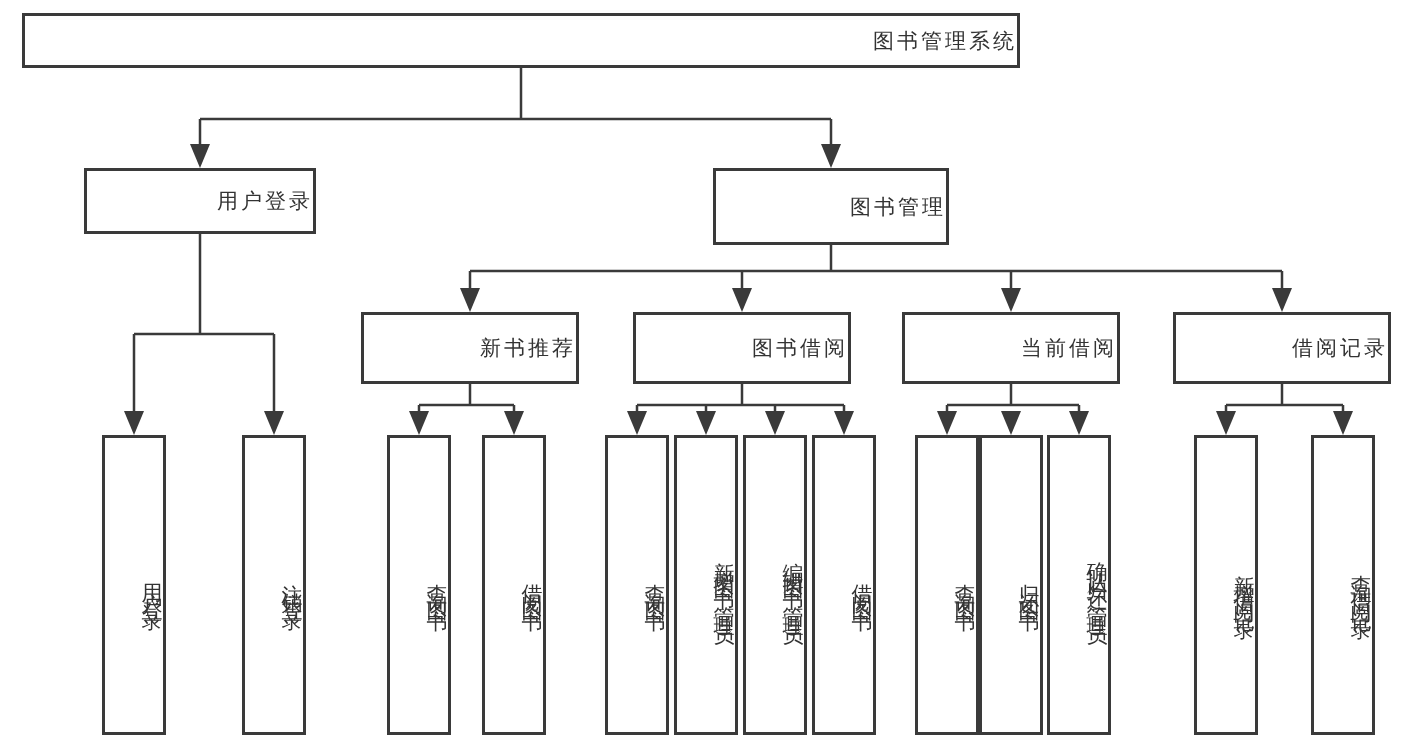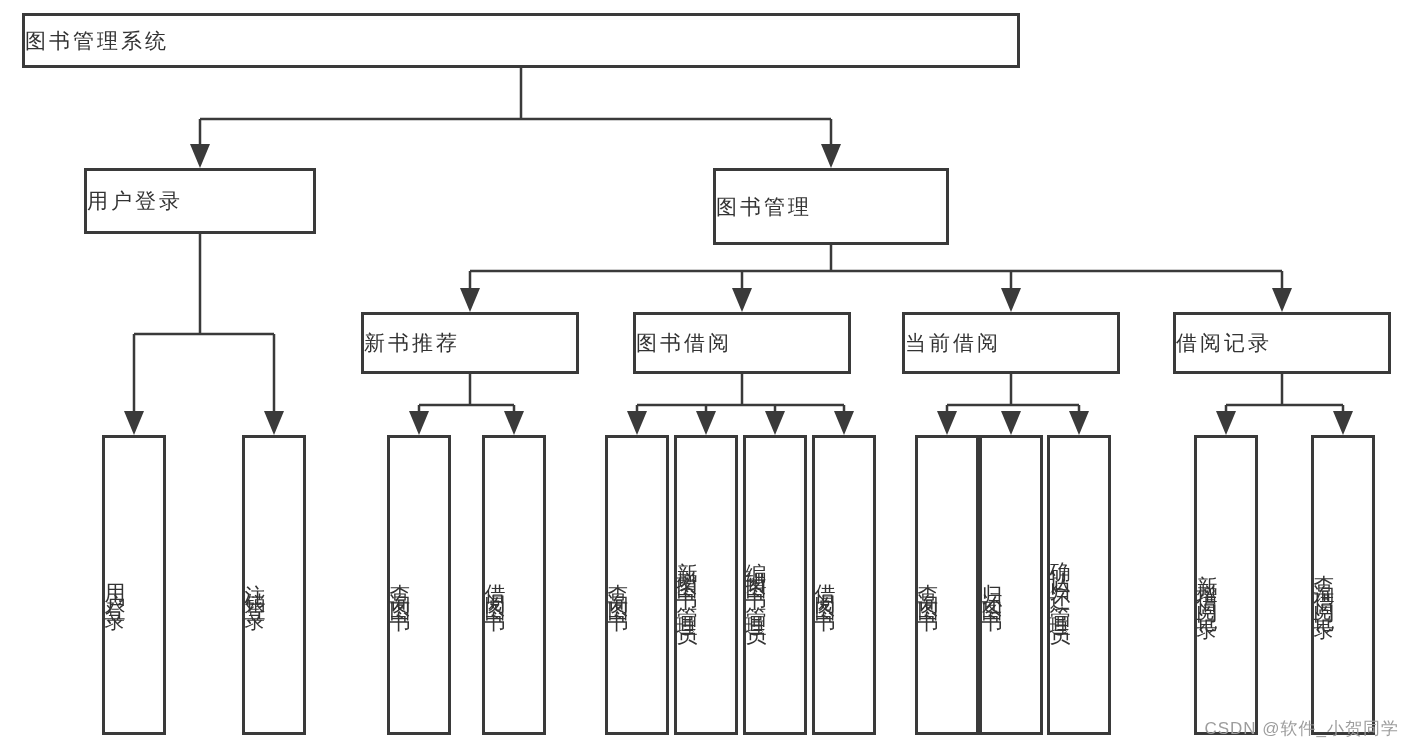--- a/index.html
+++ b/index.html
@@ -21,32 +21,32 @@
     width: 1405px;
     height: 747px;
   }
   .box {
     position: absolute;
     box-sizing: border-box;
     border: 3px solid #3a3a3a;
     background: #ffffff;
     display: flex;
     align-items: center;
-    justify-content: flex-start;
+    justify-content: flex-end;
   }
   .hlabel {
     font-size: 21px;
     letter-spacing: 3px;
     color: #333333;
     white-space: nowrap;
   }
   .box.root   { left: 22px;  top: 13px;  width: 998px; height: 55px; }
   .box.lvl2a  { left: 84px;  top: 168px; width: 232px; height: 66px; }
   .box.lvl2b  { left: 713px; top: 168px; width: 236px; height: 77px; }
-  .box.lvl3   { top: 312px; width: 218px; height: 62px; }
+  .box.lvl3   { top: 312px; width: 218px; height: 72px; }
   .box.leaf   { top: 435px; width: 64px; height: 300px; }
   .vlabel {
     writing-mode: vertical-rl;
     text-orientation: mixed;
     font-size: 21px;
     letter-spacing: 9px;
     line-height: 1;
     color: #333333;
   }
   .watermark {
@@ -163,15 +163,14 @@
     <span class="vlabel">确认归还（管理员）</span>
   </div>
 
   <div class="box leaf" style="left:1194px">
     <span class="vlabel">新增借阅记录</span>
   </div>
   <div class="box leaf" style="left:1311px">
     <span class="vlabel">查询借阅记录</span>
   </div>
 
-  <div class="watermark">CSDN @软件_小贺同学</div>
 
 </div>
 
 </body></html>

